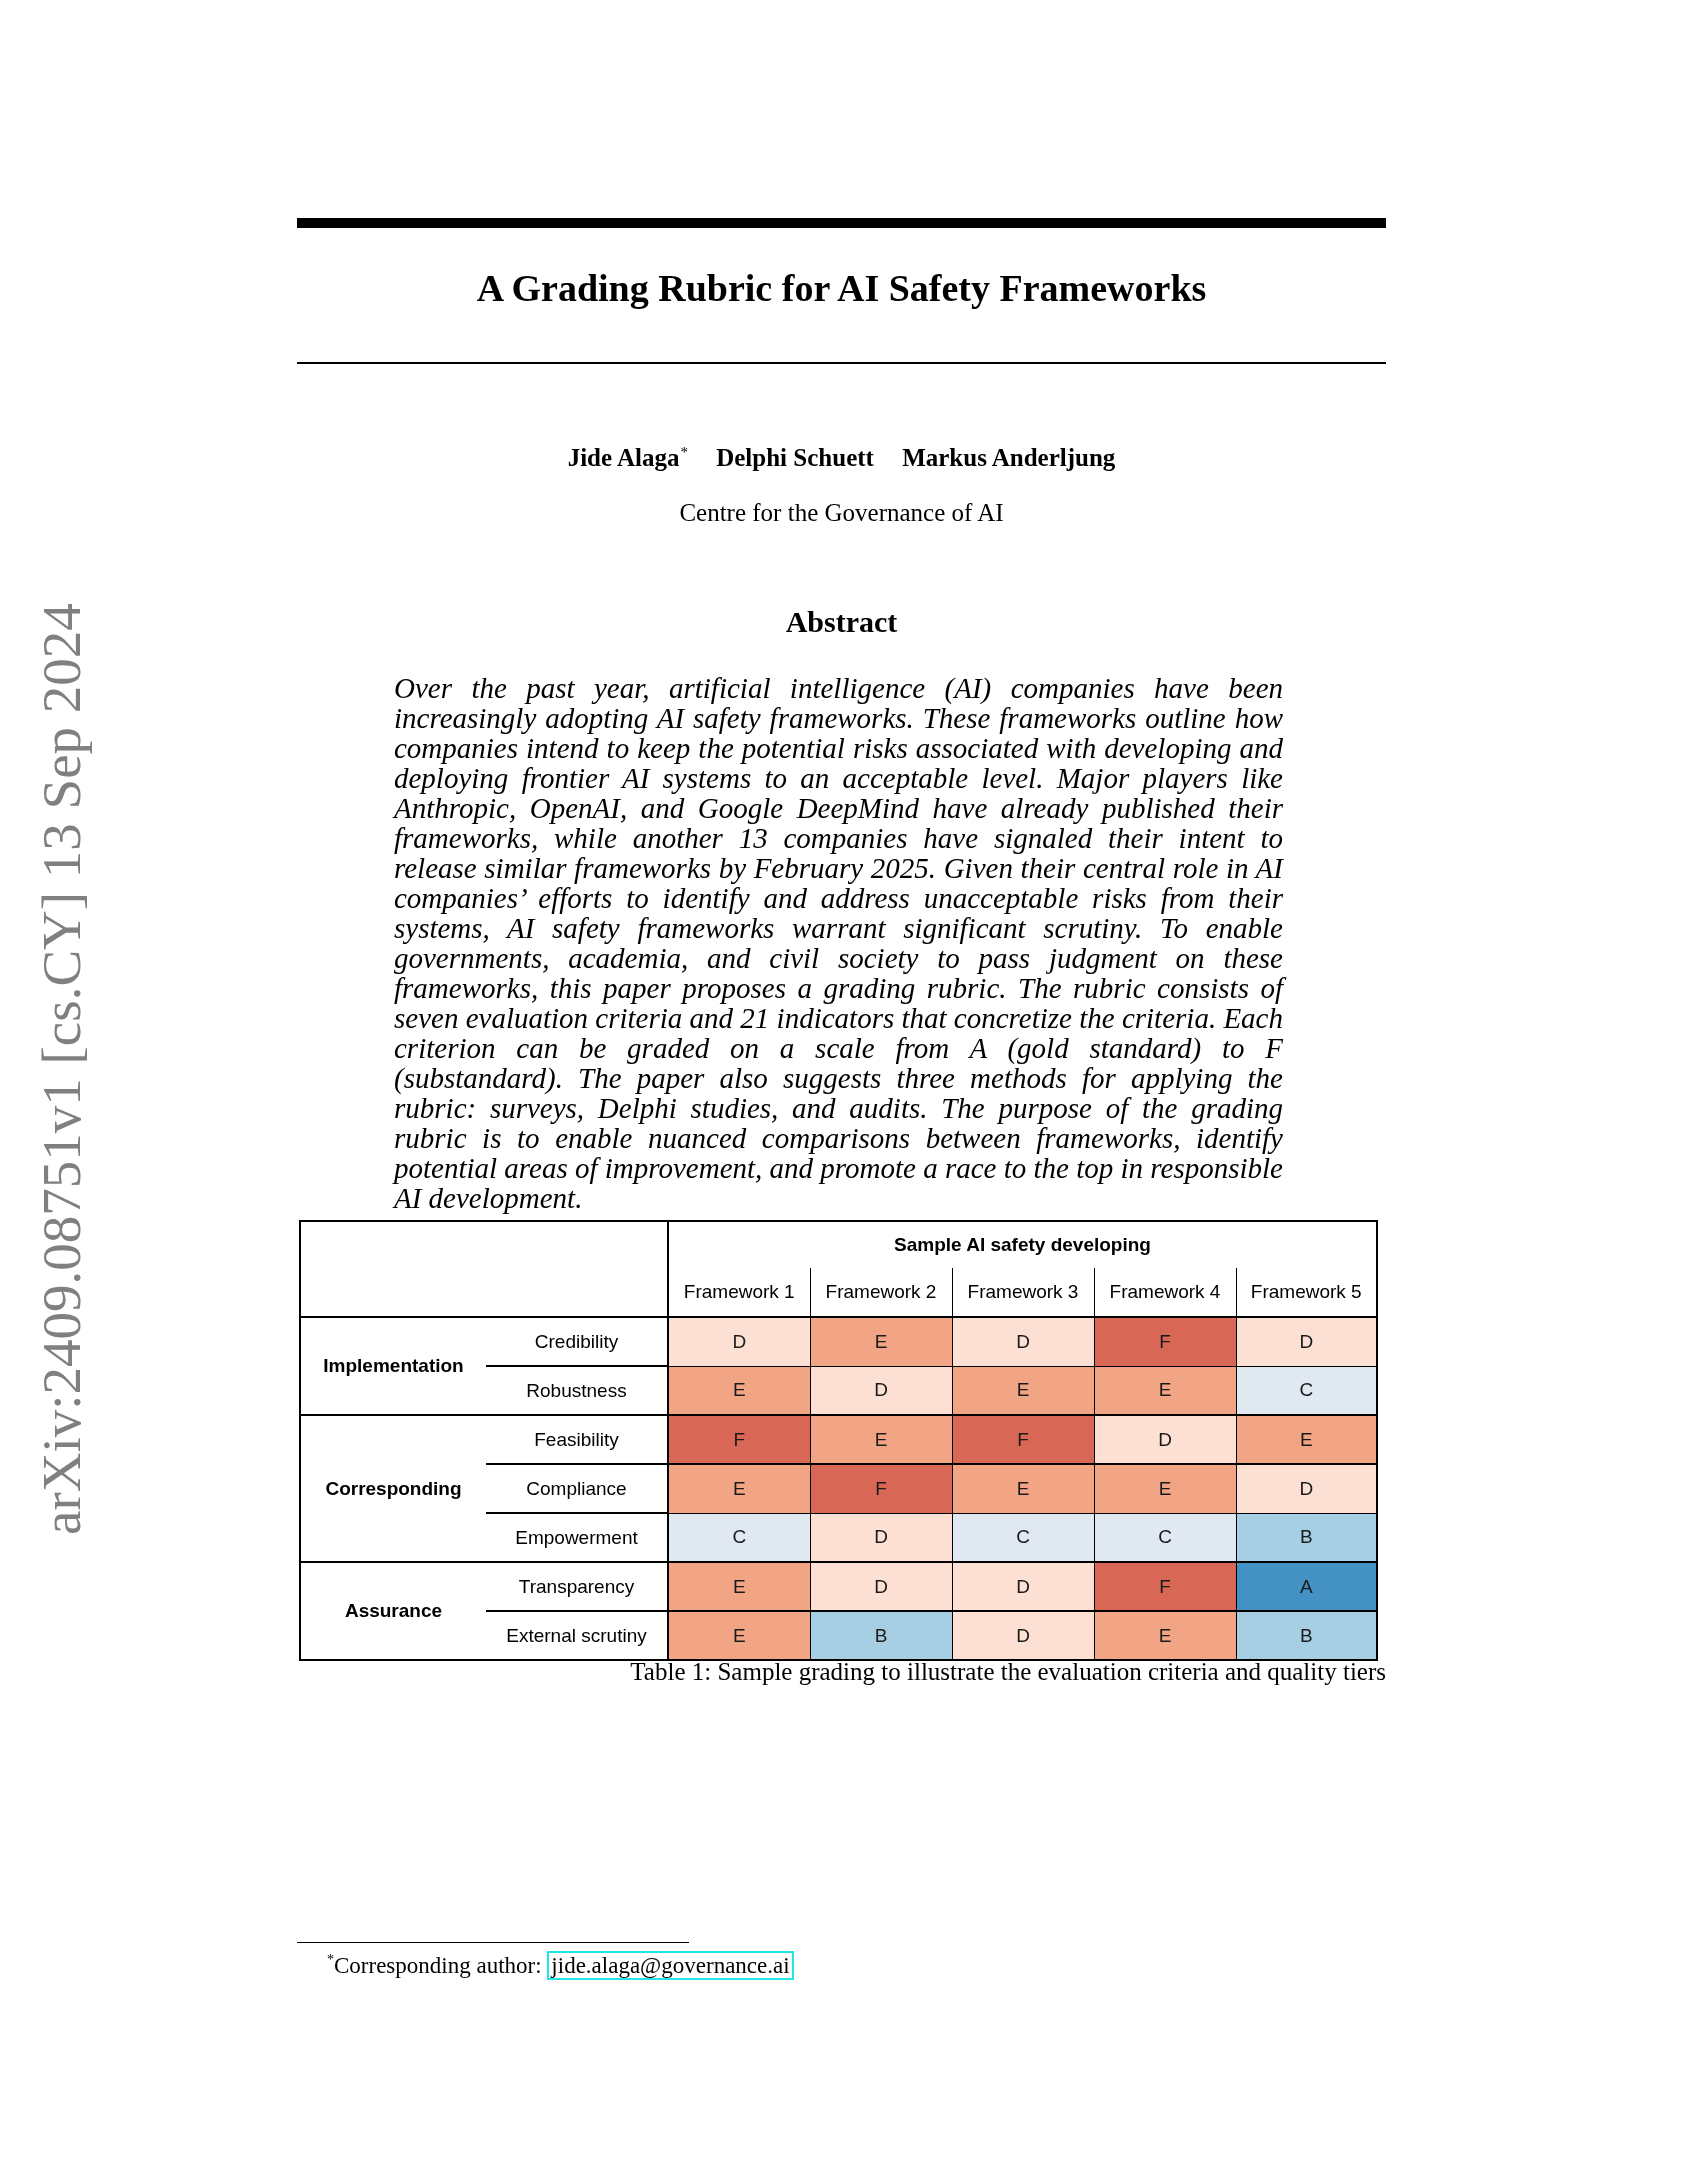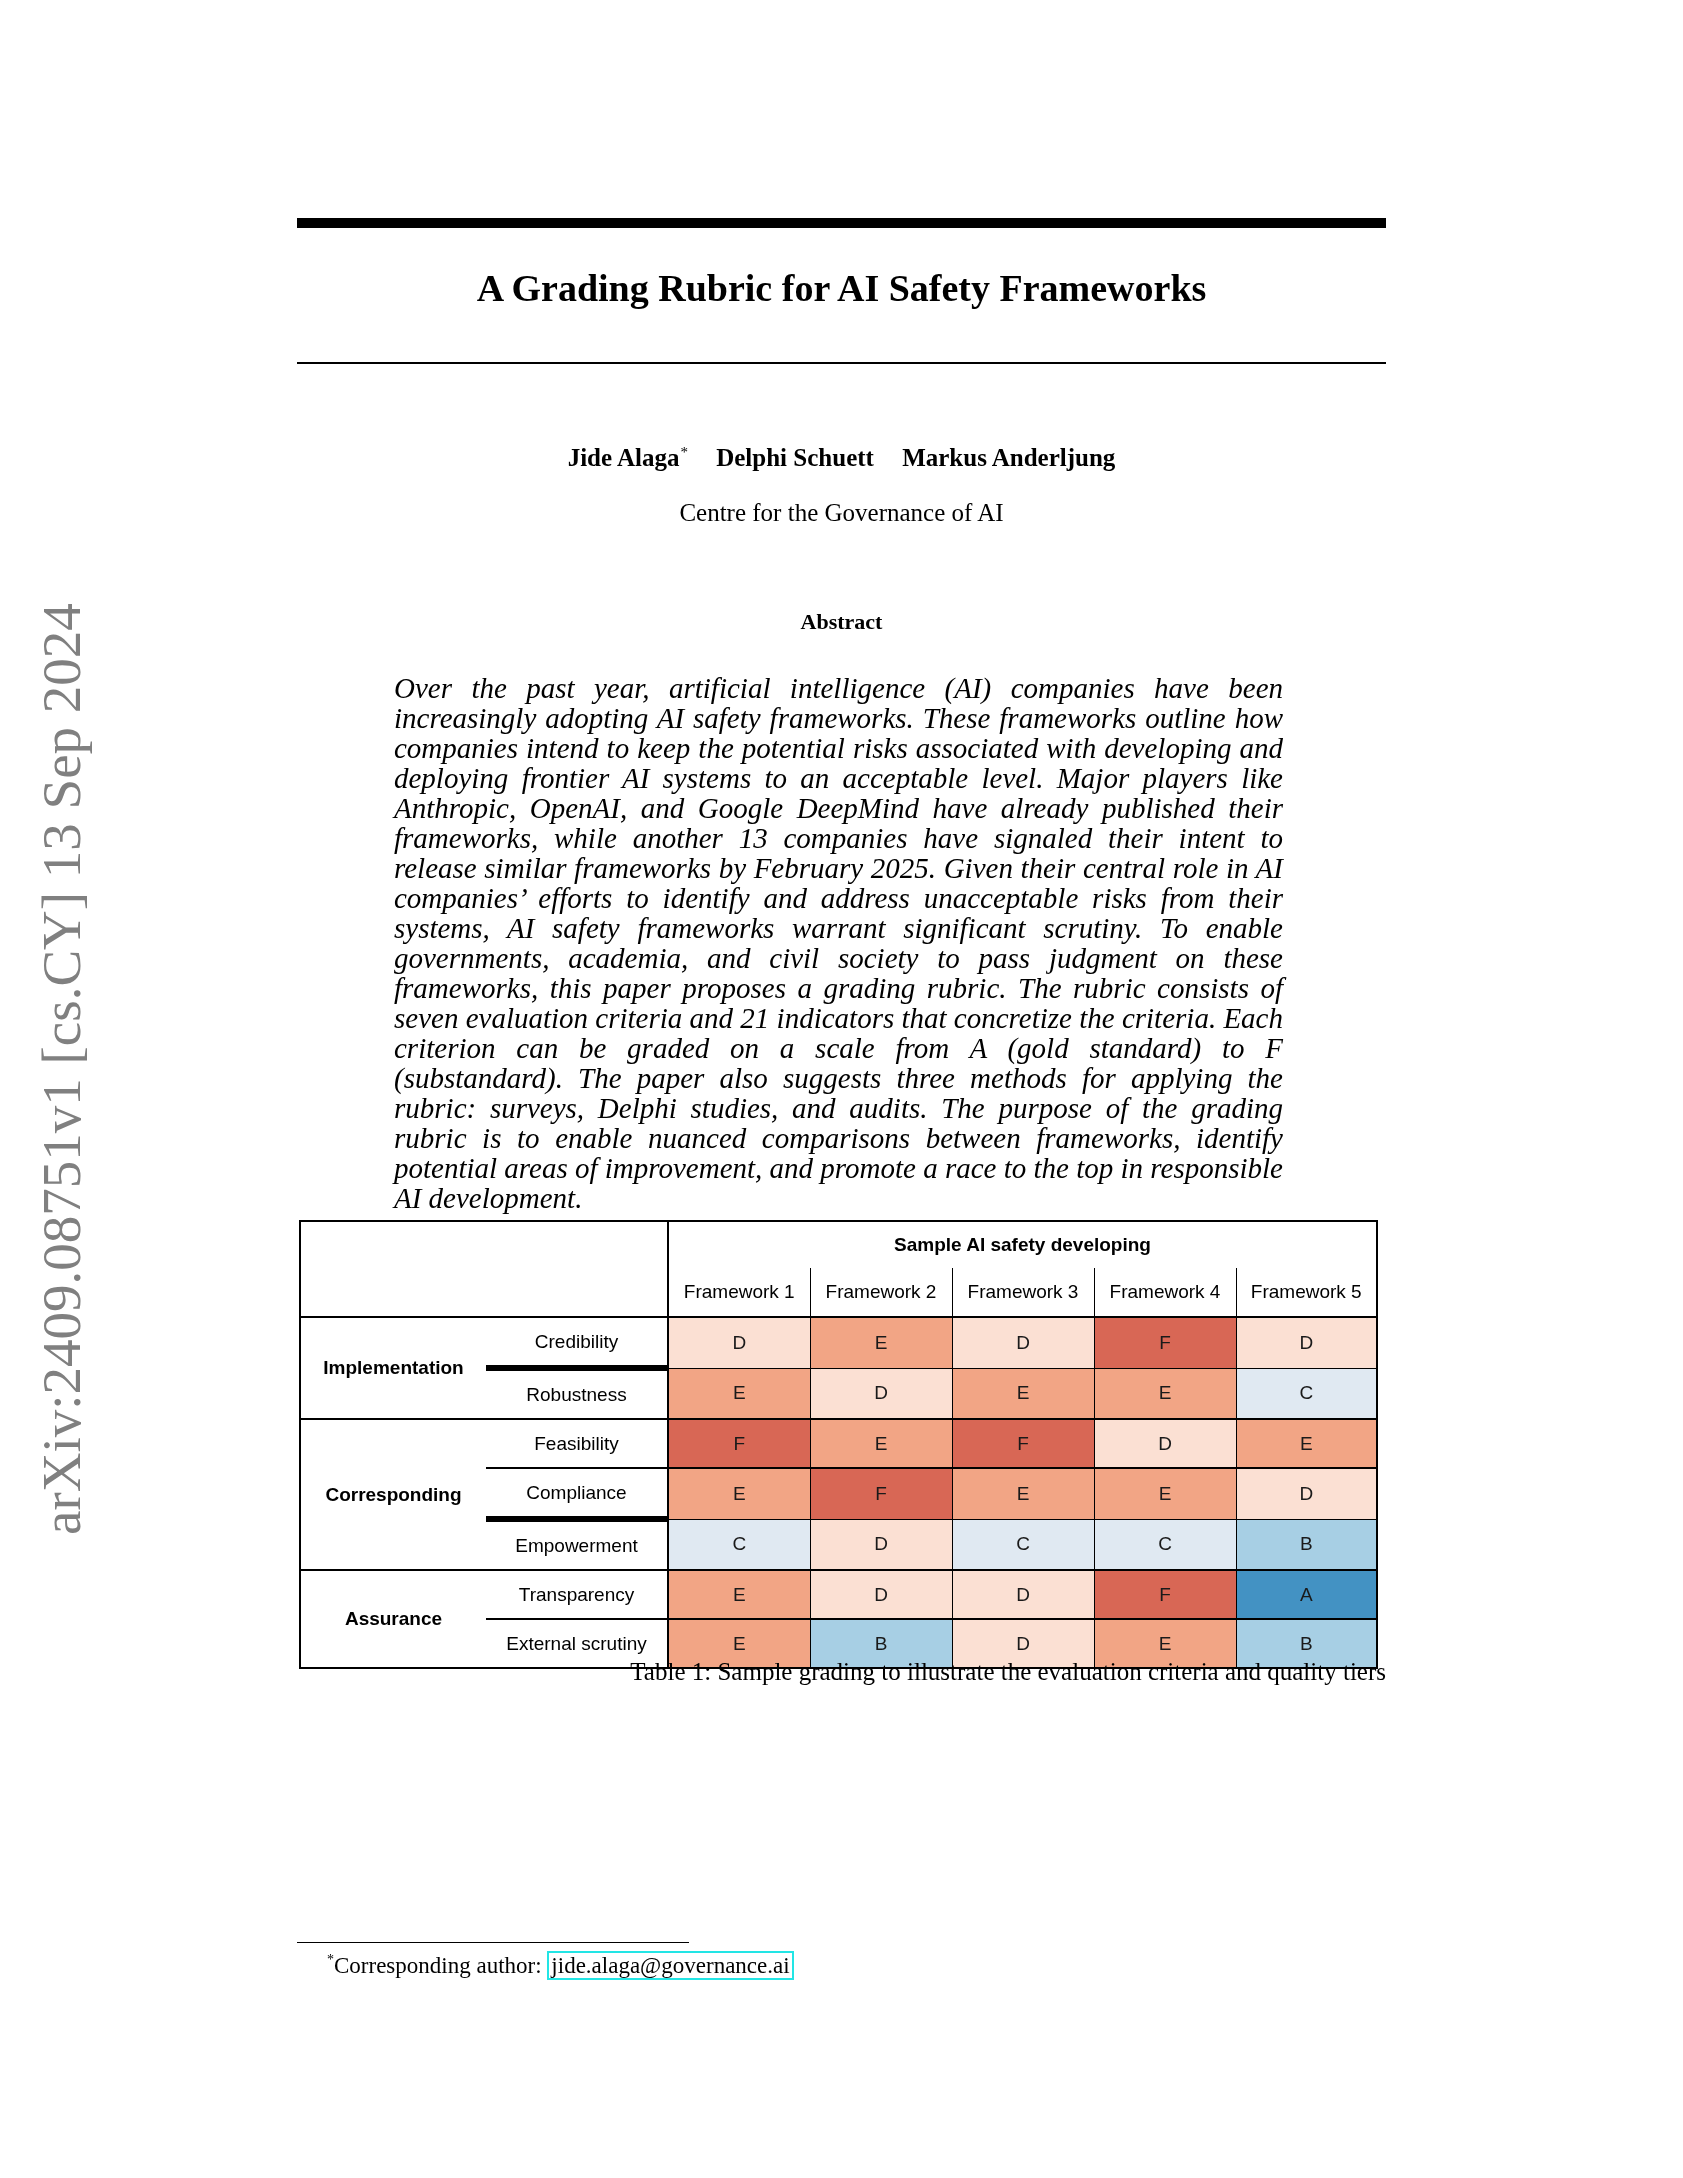--- a/index.html
+++ b/index.html
@@ -15,34 +15,34 @@
 
   .top-rule { left: 297px; top: 218px; width: 1089px; height: 10px; background: #000; }
   .title { left: 297px; top: 259px; width: 1089px; text-align: center; font-weight: bold; font-size: 38px; line-height: 59px; }
   .bottom-rule { left: 297px; top: 362px; width: 1089px; height: 2px; background: #000; }
 
   .authors { left: 297px; top: 434px; width: 1089px; text-align: center; font-weight: bold; font-size: 25px; line-height: 36px; }
   .authors span.author { margin: 0 11px; }
   .authors sup { font-weight: normal; font-size: 15px; vertical-align: 9px; margin-left: 1px; }
   .affiliation { left: 297px; top: 495px; width: 1089px; text-align: center; font-size: 25px; line-height: 36px; }
 
-  .abstract-heading { left: 297px; top: 602px; width: 1089px; text-align: center; font-weight: bold; font-size: 22px; line-height: 40px; }
+  .abstract-heading { left: 297px; top: 602px; width: 1089px; text-align: center; font-weight: bold; font-size: 30px; line-height: 40px; }
   .abstract-body { left: 394px; top: 673px; width: 889px; font-size: 29px; line-height: 30px; text-align: justify; font-style: italic; }
 
   .grades-table-wrap { left: 299px; top: 1220px; }
   table.grades { border-collapse: collapse; font-family: "Liberation Sans", sans-serif; font-size: 19px; table-layout: fixed; }
   table.grades td, table.grades th { padding: 0; text-align: center; vertical-align: middle; font-weight: normal; }
   .h-group { height: 46px; font-weight: bold !important; border-top: 2px solid #000; border-right: 2px solid #000; border-left: 2px solid #000; }
   .h-fw { height: 48px; border-right: 1px solid #000; }
   .h-fw.last { border-right: 2px solid #000; margin-left: 40px; }
   .h-fw.first { border-left: 2px solid #000; }
   .corner { border: 2px solid #000; border-right: 2px solid #000; }
   .cat { font-weight: bold !important; border-left: 2px solid #000; border-top: 2px solid #000; border-bottom: 2px solid #000; }
   .sub { height: 47px; border-right: 2px solid #000; }
-  .sub-line-thin { border-top: 6px solid #000000; }
+  .sub-line-thin { border-top: 2px solid #000000; }
   .sub-line-thick { border-top: 2px solid #000; }
   .grade { border-right: 1px solid #000; color: #1a1a1a; }
   .grade.last { border-right: 2px solid #000; }
   .row-thin td.grade { border-top: 1px solid #000; }
   .row-thick td.grade { border-top: 2px solid #000; }
   .row-group td.grade { border-top: 2px solid #000; }
   .row-bottom td { border-bottom: 2px solid #000; }
 
   .caption { left: 297px; top: 1655px; width: 1089px; text-align: right; font-size: 25px; line-height: 34px; }
 

